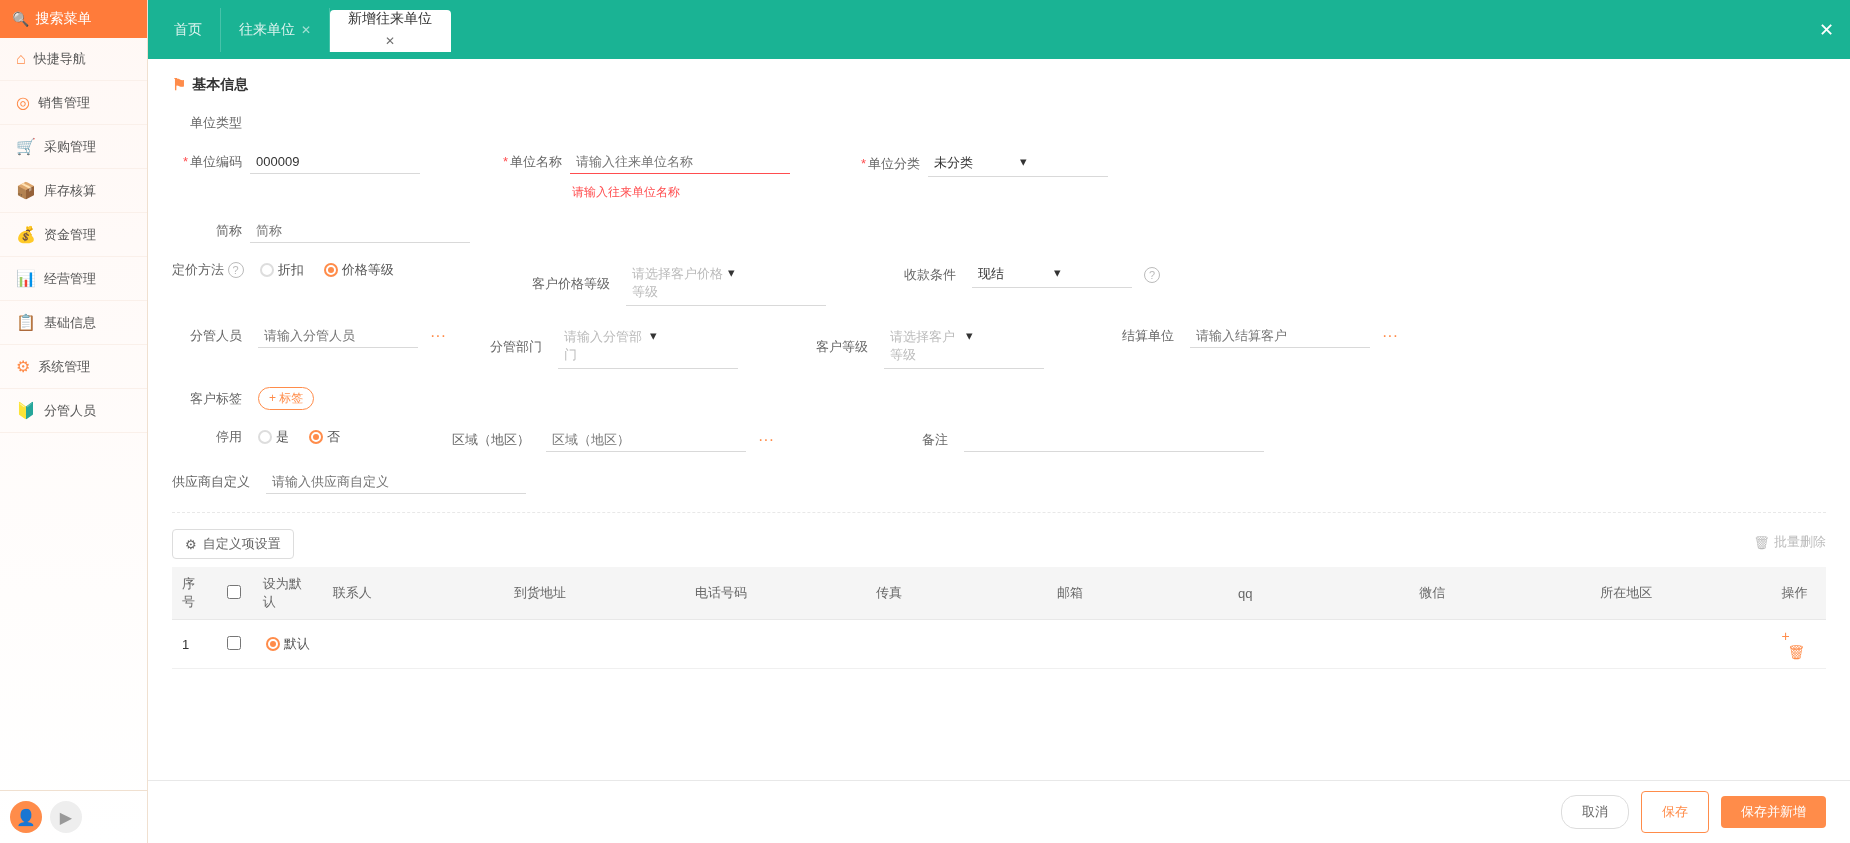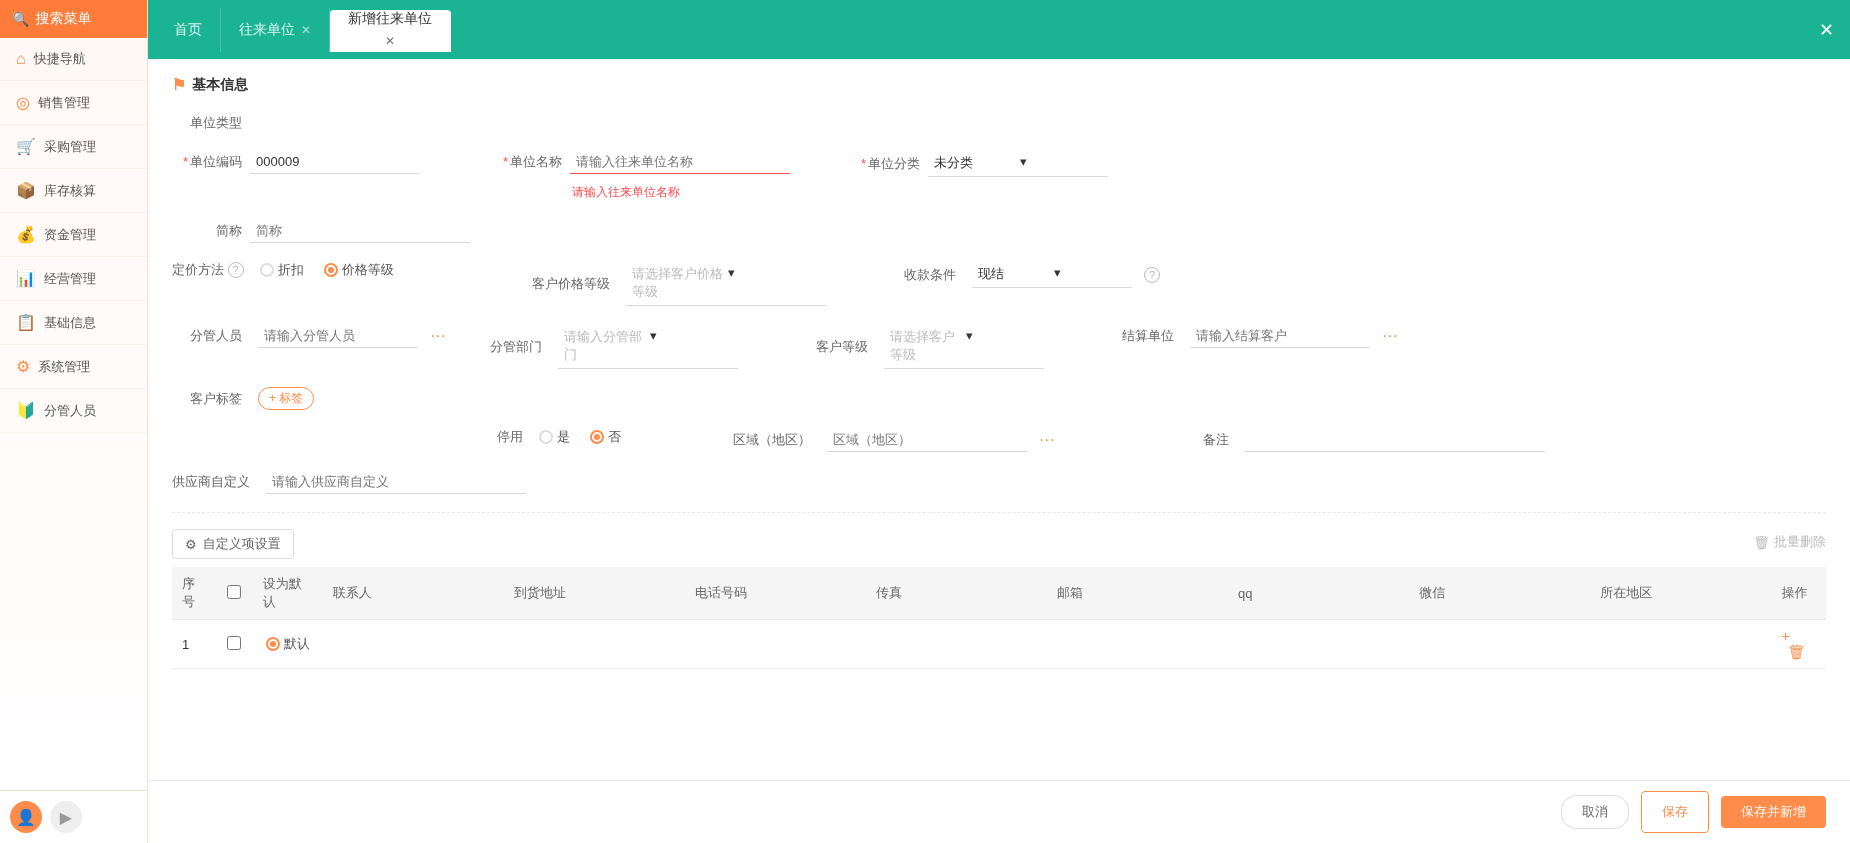--- a/index.html
+++ b/index.html
@@ -516,21 +516,21 @@
       </div>
     </div>
 
     <div class="form-row">
       <div class="form-group">
         <span class="form-label">客户标签</span>
         <button class="tag-add-btn" style="margin-left:8px;">+ 标签</button>
       </div>
     </div>
 
-    <div class="form-row" style="gap:0;justify-content:center;">
+    <div class="form-row" style="gap:0;">
 
       <div class="form-group" style="min-width:260px;">
         <span class="form-label">停用</span>
         <div class="radio-group" style="margin-left:8px;">
           <div class="radio-item">
             <div class="radio-circle"></div>
             <span>是</span>
           </div>
           <div class="radio-item">
             <div class="radio-circle checked"></div>

